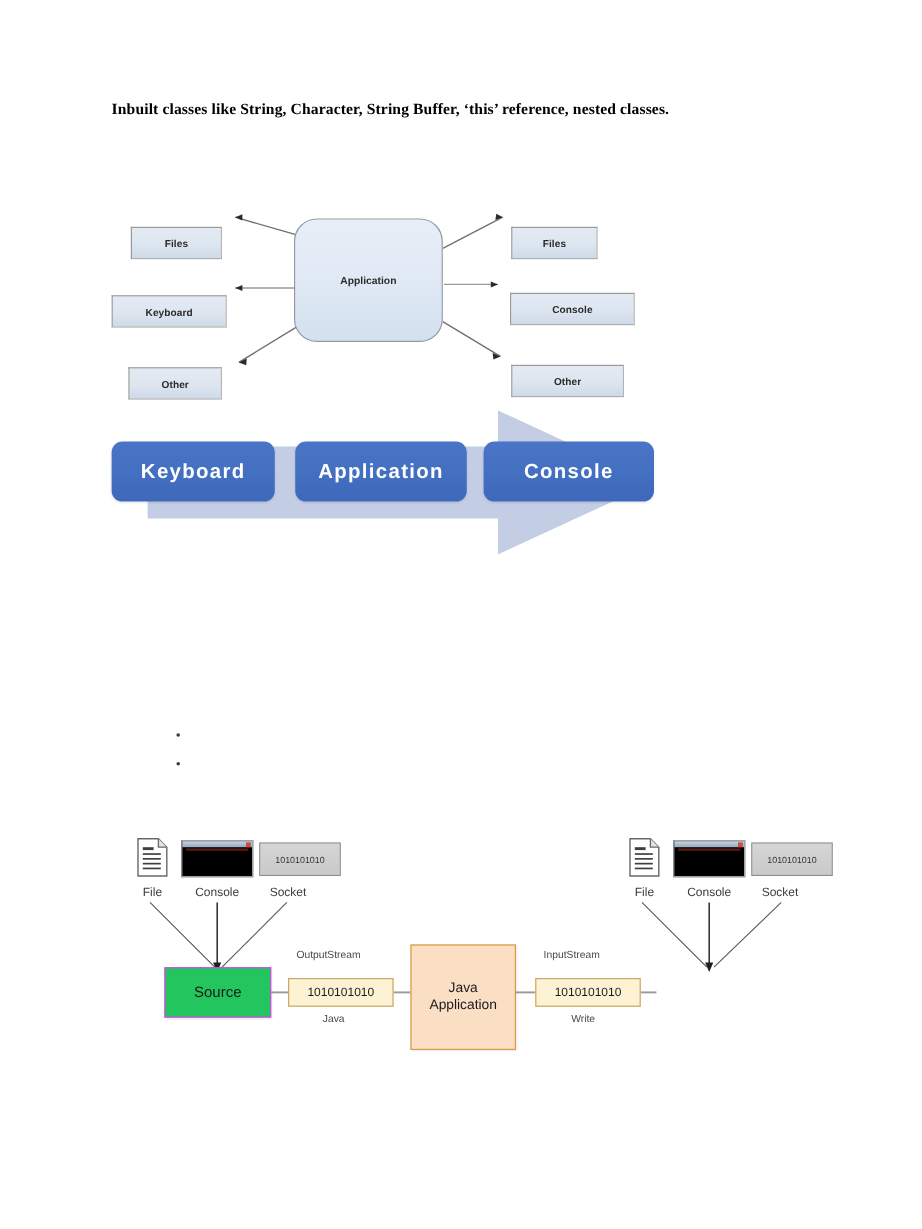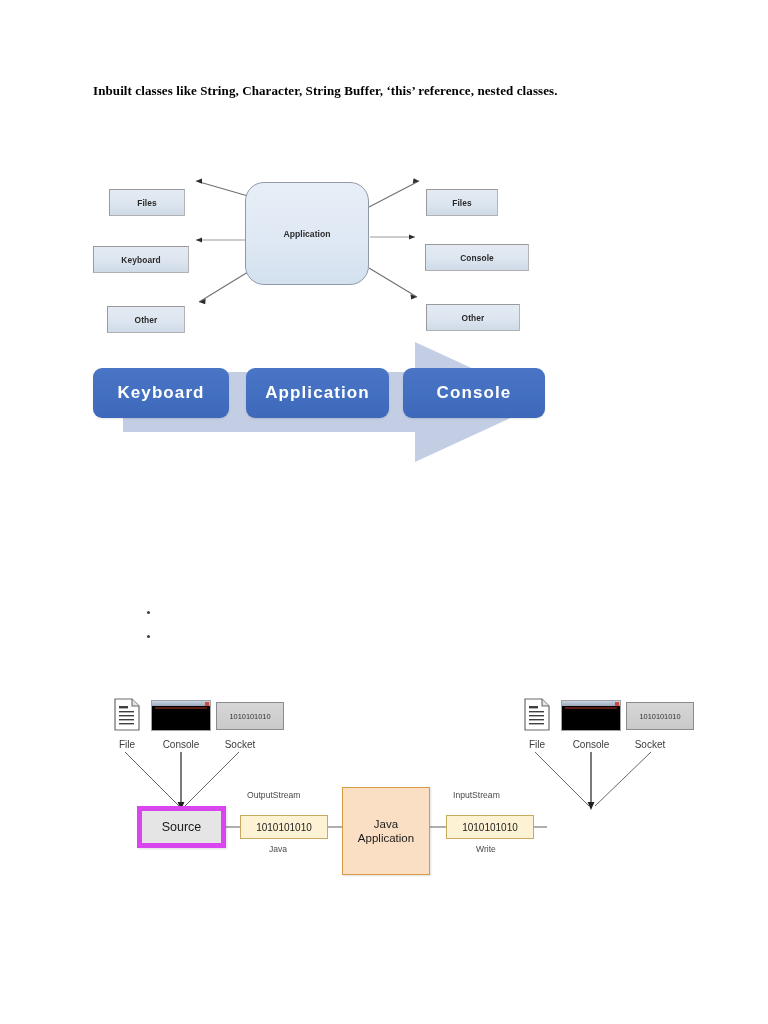--- a/index.html
+++ b/index.html
@@ -115,22 +115,22 @@
     top: 0;
     width: 768px;
     height: 1024px;
     pointer-events: none;
     margin-left: 19px;
   }
   #figure-stream-pipeline > * { pointer-events: auto; }
 
   .src-box {
     position: absolute;
-    background: #e5e5e5;
-    border: 5px solid #d946ef;
+    background: #22c55e;
+    border: 1px solid #d946ef;
     box-sizing: border-box;
     display: flex;
     align-items: center;
     justify-content: center;
     font-size: 12.5px;
     color: #1a1a1a;
     box-shadow: 1px 1px 2px rgba(0,0,0,0.12);
   }
   .app-box {
     position: absolute;

